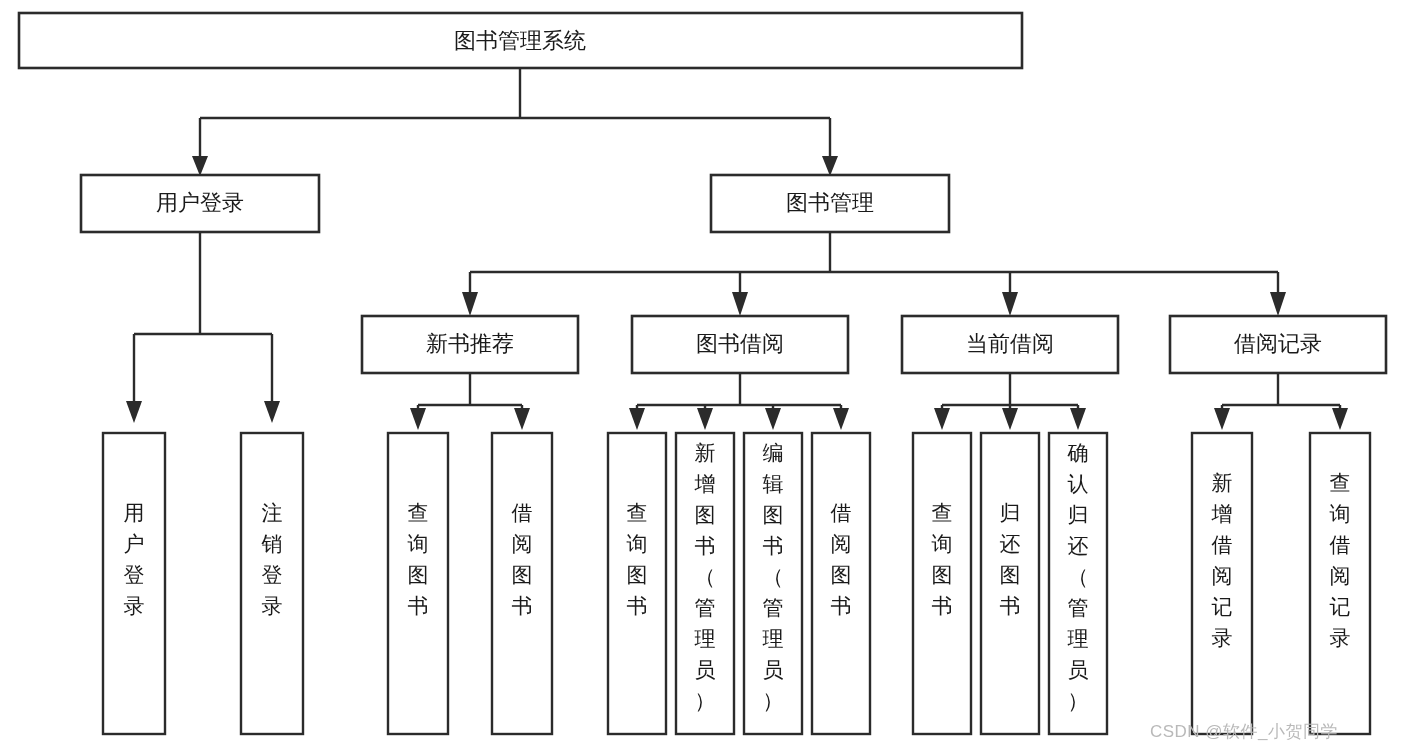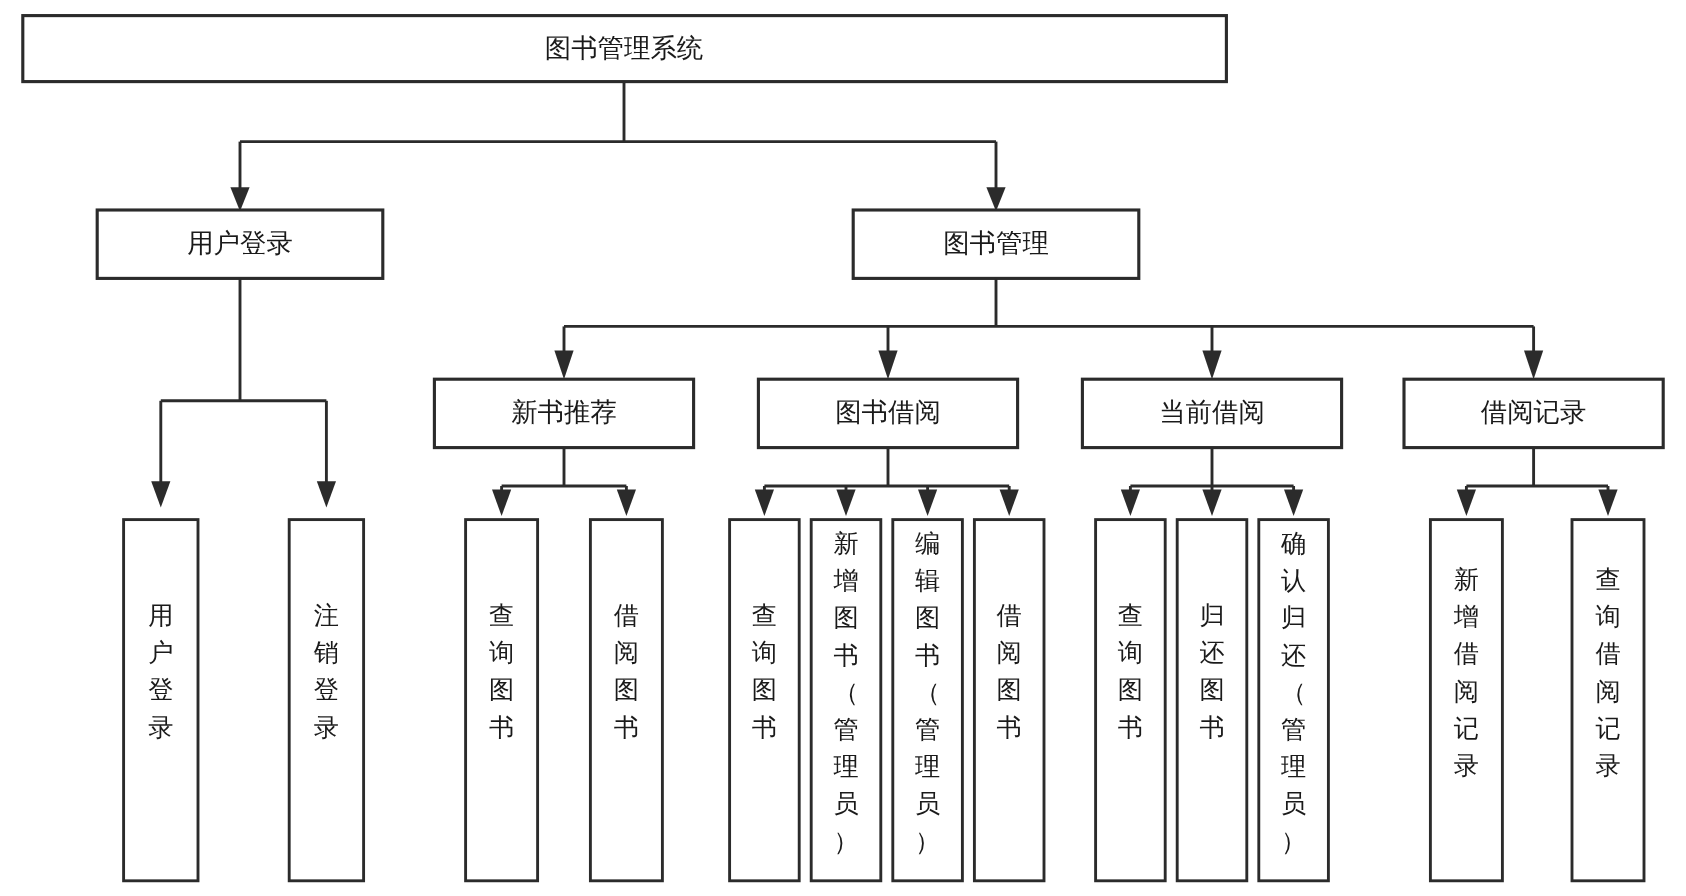--- a/index.html
+++ b/index.html
@@ -235,14 +235,15 @@
     <text class="node-label-v" x="1222" y="490"><tspan x="1222" y="490">新</tspan><tspan x="1222" y="521">增</tspan><tspan x="1222" y="552">借</tspan><tspan x="1222" y="583">阅</tspan><tspan x="1222" y="614">记</tspan><tspan x="1222" y="645">录</tspan></text>
   </g>
 
   <g>
     <rect class="node-box-thin" x="1310" y="433" width="60" height="301"></rect>
     <text class="node-label-v" x="1340" y="490"><tspan x="1340" y="490">查</tspan><tspan x="1340" y="521">询</tspan><tspan x="1340" y="552">借</tspan><tspan x="1340" y="583">阅</tspan><tspan x="1340" y="614">记</tspan><tspan x="1340" y="645">录</tspan></text>
   </g>
 
 </svg>
 
+<div class="watermark">CSDN @软件_小贺同学</div>
 
 </div>
 
 </body></html>

